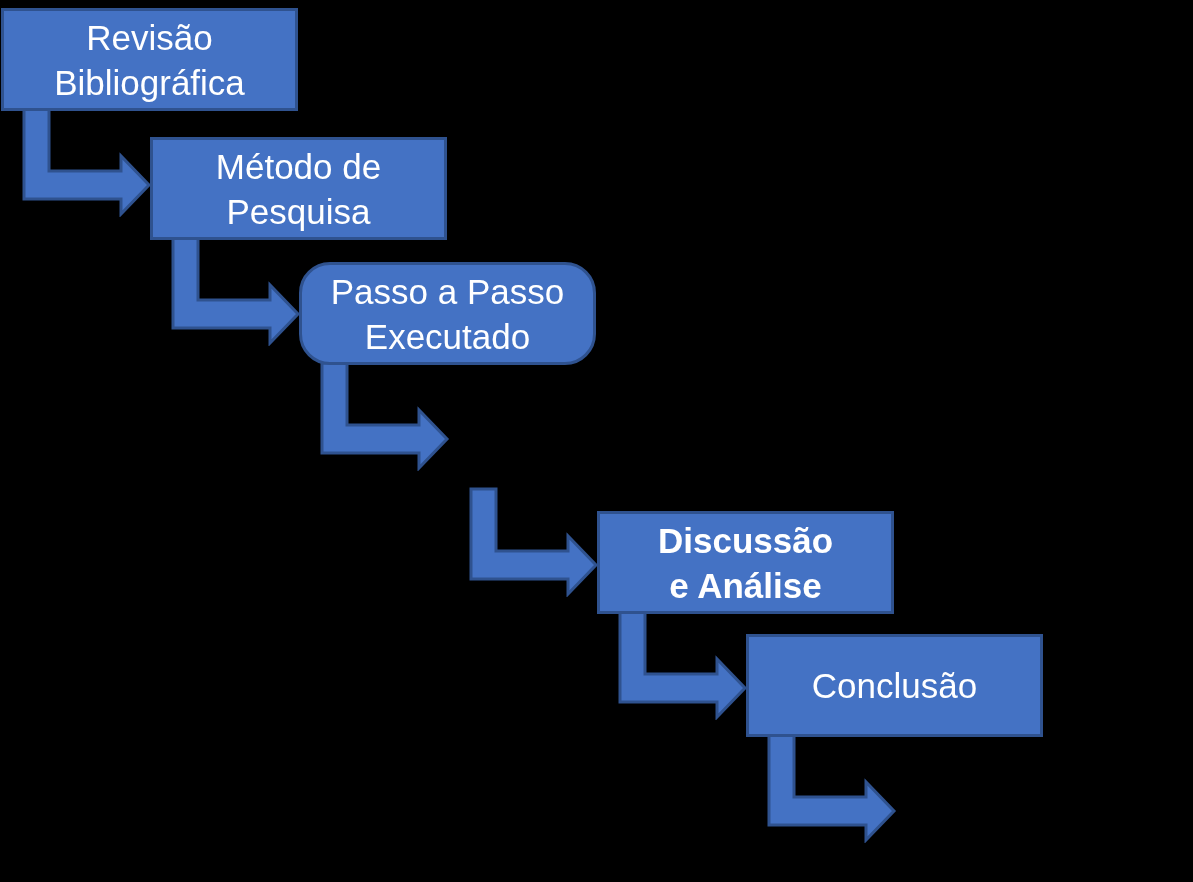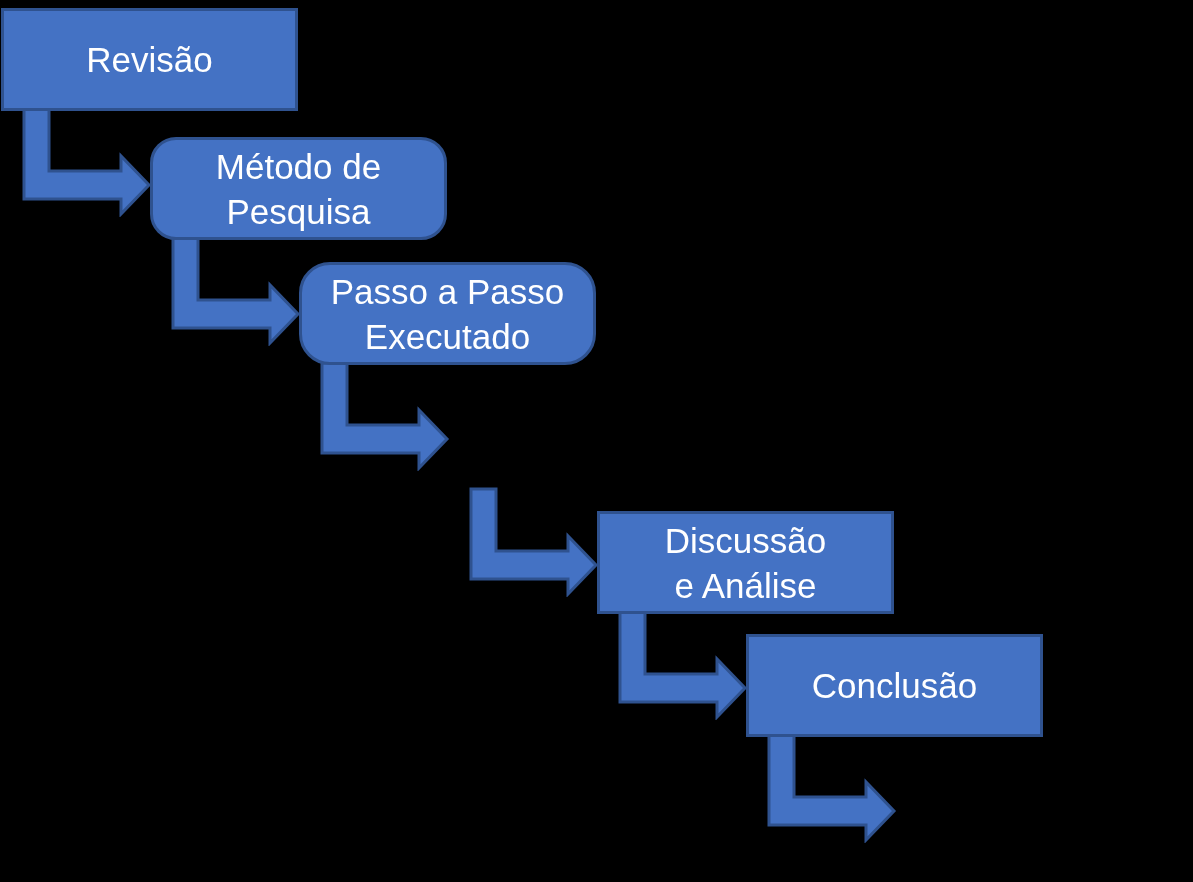--- a/index.html
+++ b/index.html
@@ -50,42 +50,43 @@
 </style>
 </head>
 <body>
 
 <div id="diagram">
     <svg width="130" height="110" class="flow-arrow" style="left: 22px; top: 107px;">
       <polygon points="2,2 27,2 27,64 99,64 99,49 127,78 99,107 99,92 2,92"></polygon>
     </svg>
     <div class="flow-box" style="left: 1px; top: 8px;">
       <div class="line">Revisão</div>
+      <div class="line">Bibliográfica</div>
     </div>
     <svg width="130" height="110" class="flow-arrow" style="left: 171px; top: 236px;">
       <polygon points="2,2 27,2 27,64 99,64 99,49 127,78 99,107 99,92 2,92"></polygon>
     </svg>
-    <div class="flow-box" style="left: 150px; top: 137px; border-radius: 26px;">
+    <div class="flow-box" style="left: 150px; top: 137px;">
       <div class="line">Método de</div>
       <div class="line">Pesquisa</div>
     </div>
     <svg width="130" height="110" class="flow-arrow" style="left: 320px; top: 361px;">
       <polygon points="2,2 27,2 27,64 99,64 99,49 127,78 99,107 99,92 2,92"></polygon>
     </svg>
     <div class="flow-box" style="left: 299px; top: 262px; border-radius: 31px;">
       <div class="line">Passo a Passo</div>
       <div class="line">Executado</div>
     </div>
     <svg width="130" height="110" class="flow-arrow" style="left: 469px; top: 487px;">
       <polygon points="2,2 27,2 27,64 99,64 99,49 127,78 99,107 99,92 2,92"></polygon>
     </svg>
     <svg width="130" height="110" class="flow-arrow" style="left: 618px; top: 610px;">
       <polygon points="2,2 27,2 27,64 99,64 99,49 127,78 99,107 99,92 2,92"></polygon>
     </svg>
-    <div class="flow-box" style="left: 597px; top: 511px;">
+    <div class="flow-box" style="left: 597px; top: 511px; font-weight: bold;">
       <div class="line">Discussão</div>
       <div class="line">e Análise</div>
     </div>
     <svg width="130" height="110" class="flow-arrow" style="left: 767px; top: 733px;">
       <polygon points="2,2 27,2 27,64 99,64 99,49 127,78 99,107 99,92 2,92"></polygon>
     </svg>
     <div class="flow-box" style="left: 746px; top: 634px; justify-content: center;">
       <div class="line">Conclusão</div>
     </div>
   </div>

